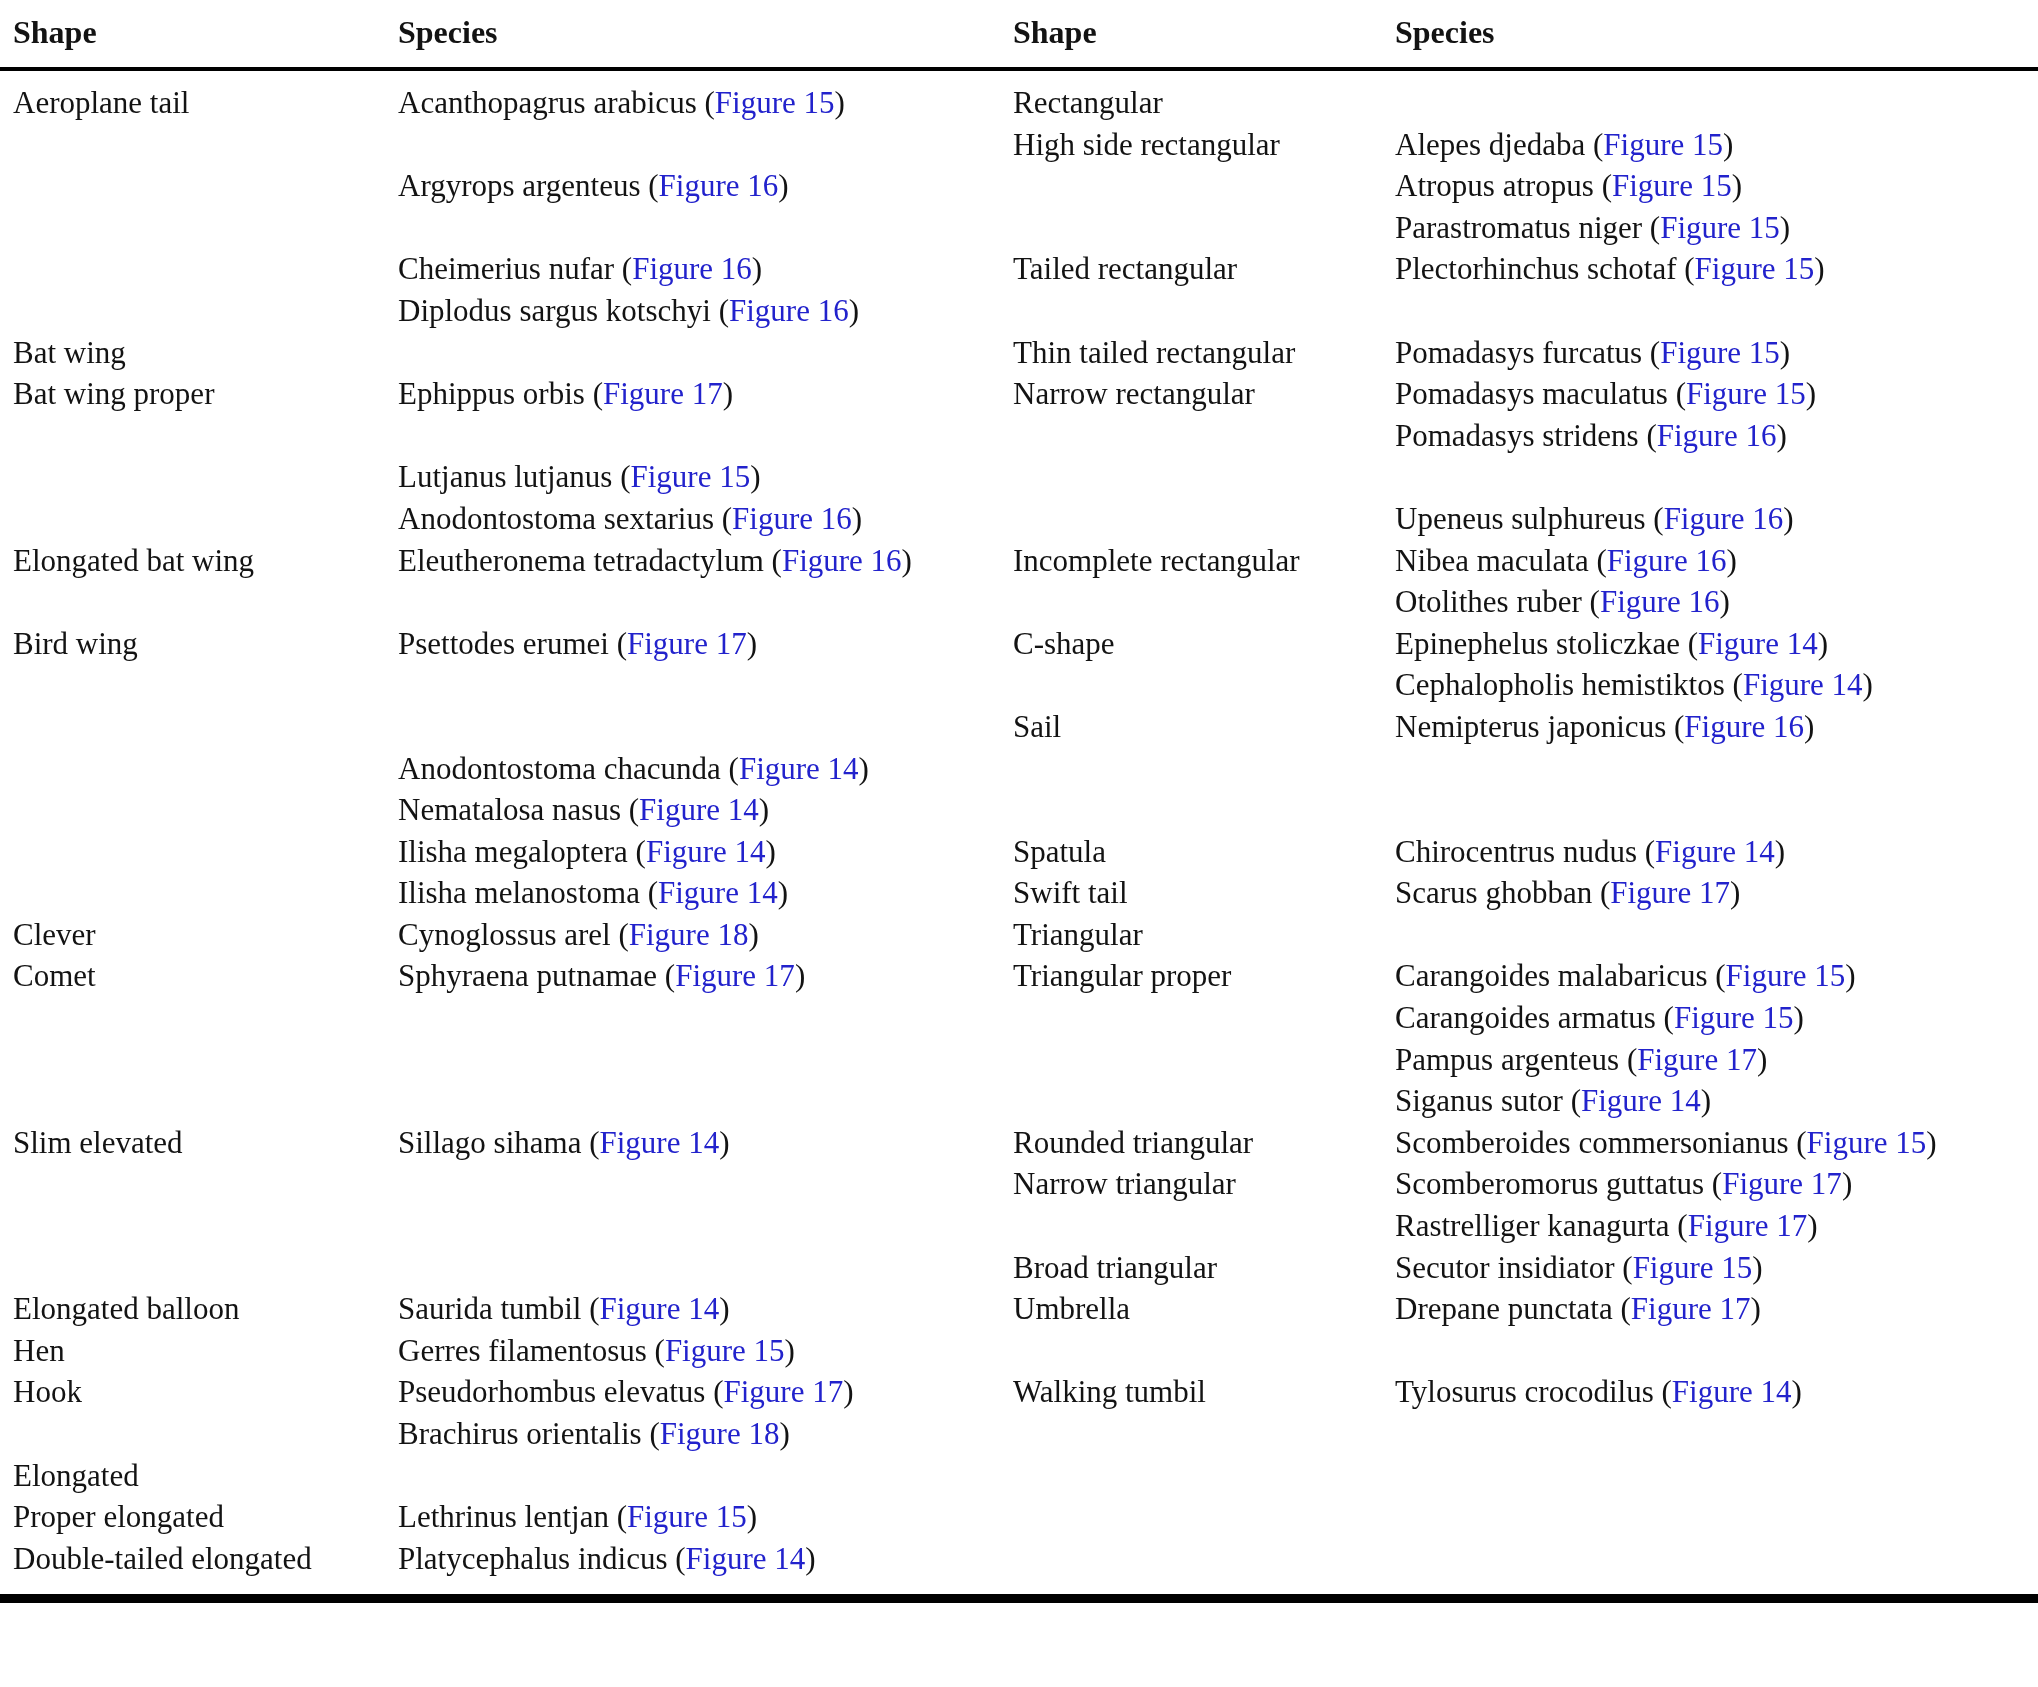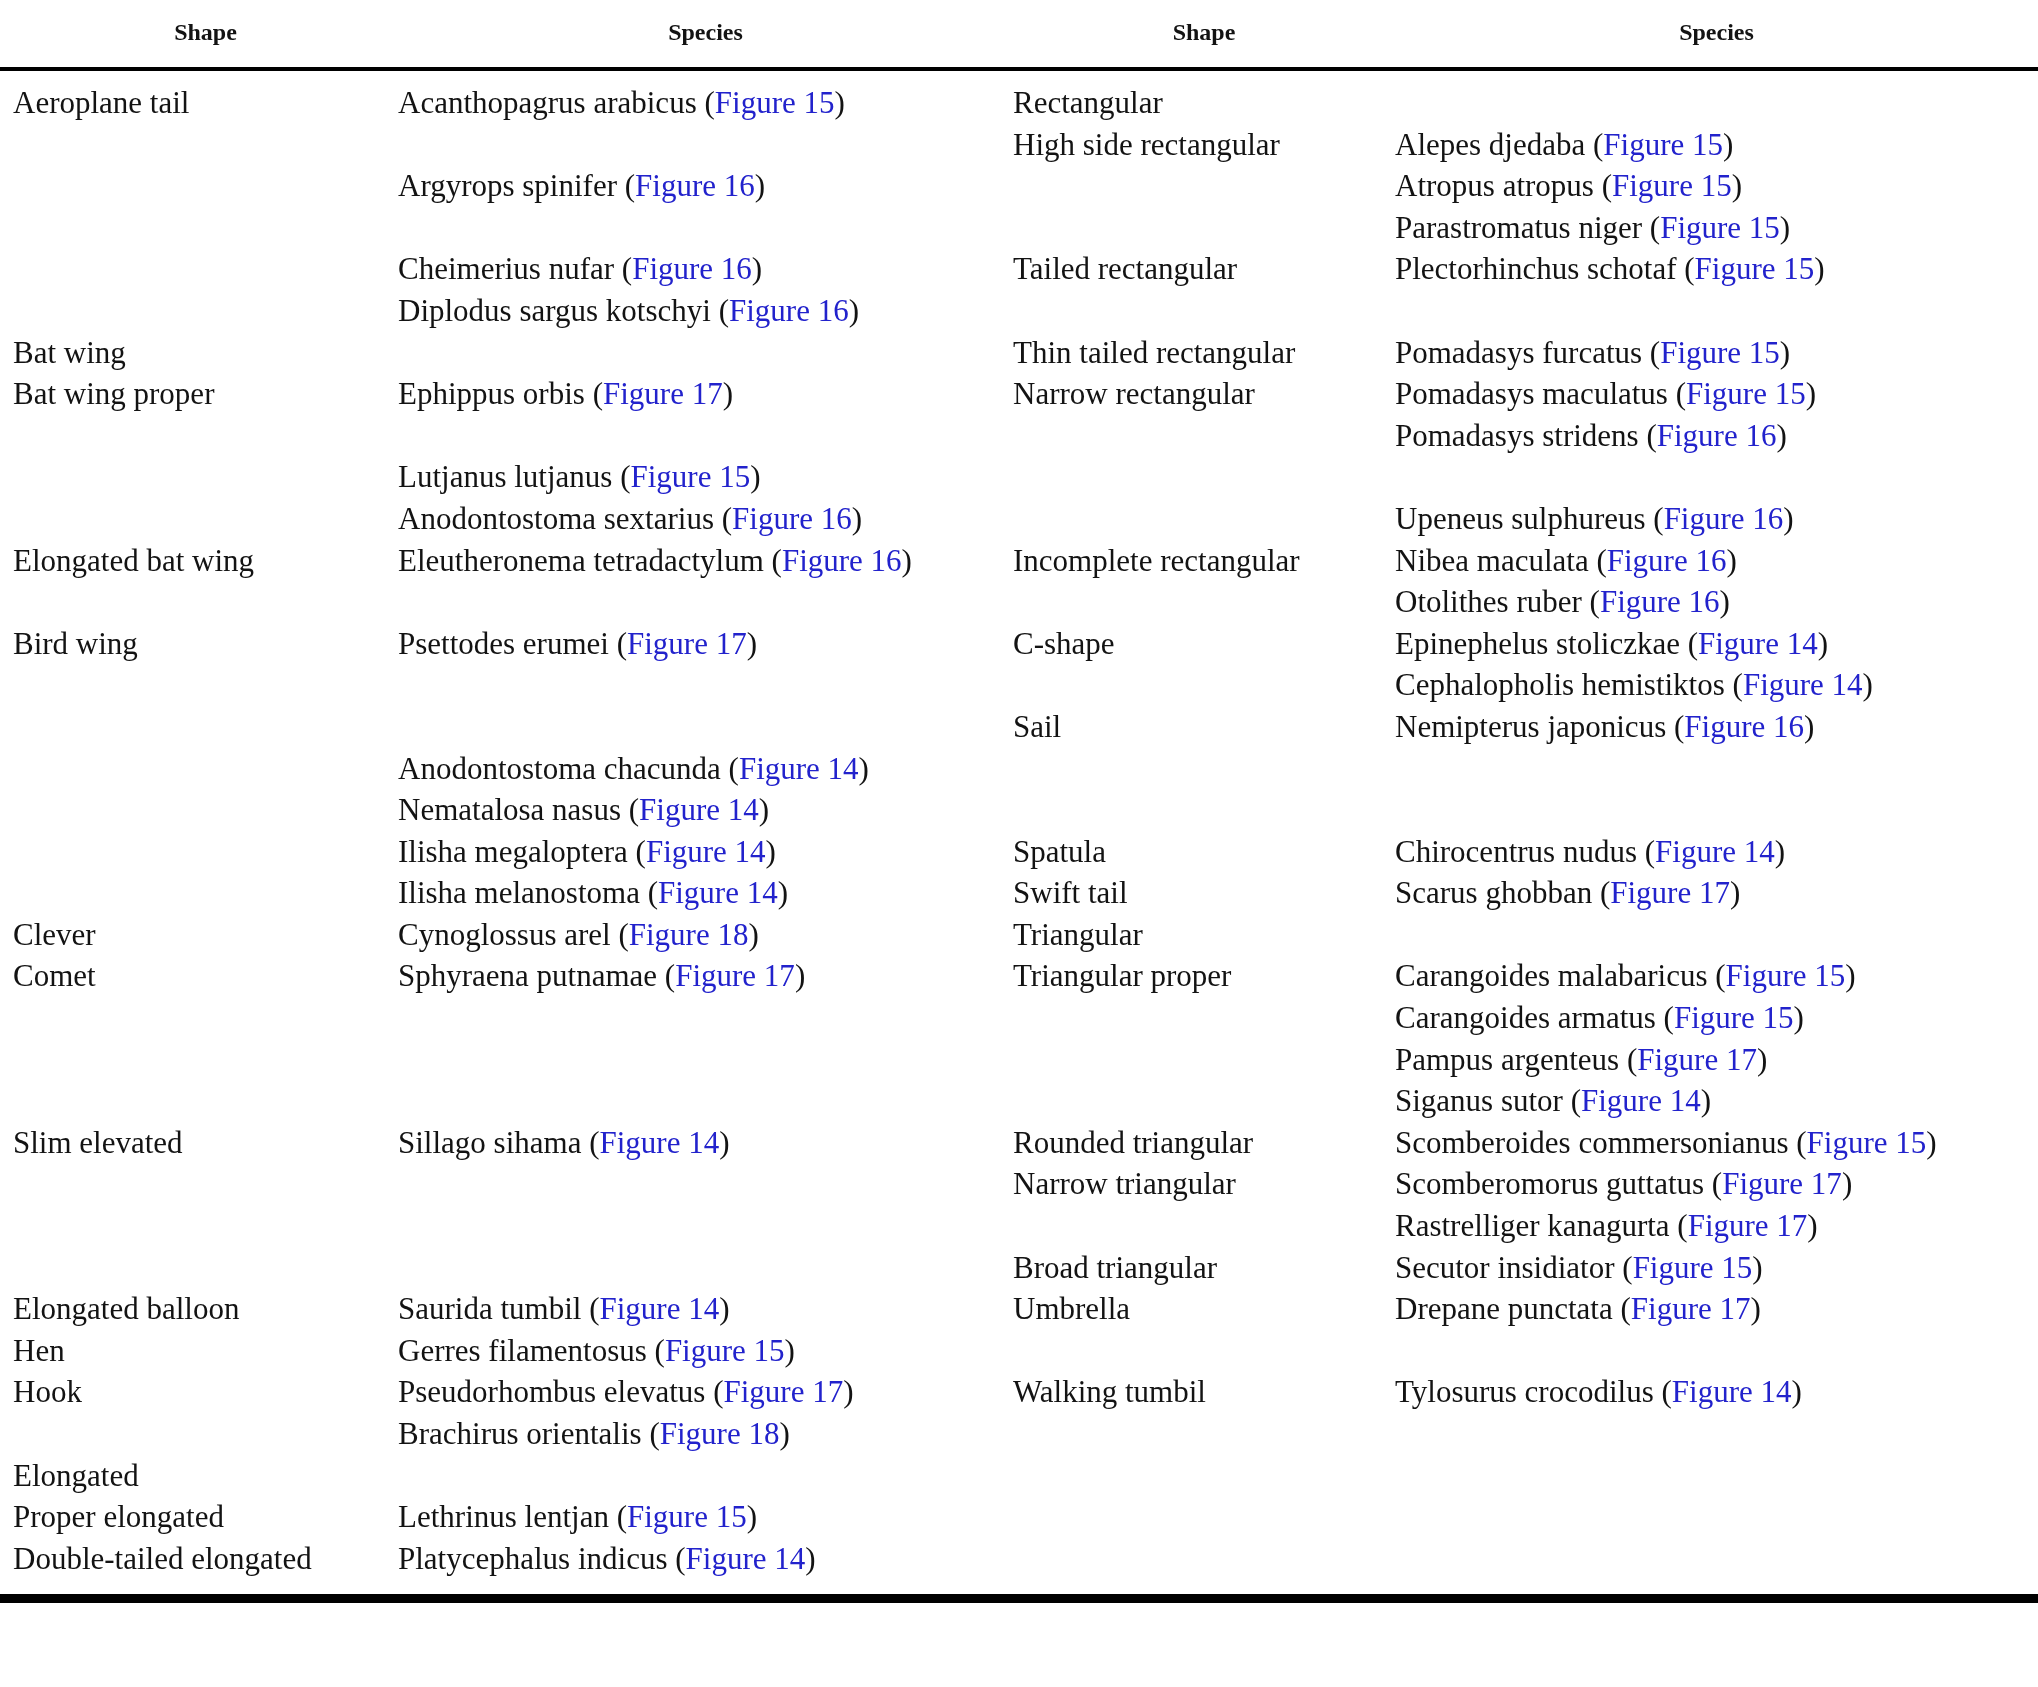--- a/index.html
+++ b/index.html
@@ -17,24 +17,24 @@
   table.species-table {
     border-collapse: collapse;
     table-layout: fixed;
     width: 2038px;
   }
   col.c1 { width: 398px; }
   col.c2 { width: 615px; }
   col.c3 { width: 382px; }
   col.c4 { width: 643px; }
   thead th {
-    font-size: 24px;
+    font-size: 32px;
     line-height: 36px;
     font-weight: bold;
-    text-align: center;
+    text-align: left;
     padding: 14px 0 17px 0;
     border-bottom: 4px solid #000;
     white-space: nowrap;
   }
   thead th.first, tbody td.first { padding-left: 13px; }
   tbody td {
     font-size: 31px;
     line-height: 41.6px;
     height: 41.6px;
     padding: 0;
@@ -78,21 +78,21 @@
         <td class="species-cell"></td>
       </tr>
       <tr class="row-1">
         <td class="shape-cell first"></td>
         <td class="species-cell"></td>
         <td class="shape-cell">High side rectangular</td>
         <td class="species-cell"><span class="species-name">Alepes djedaba</span> (<span class="figure-link">Figure 15</span>)</td>
       </tr>
       <tr class="row-2">
         <td class="shape-cell first"></td>
-        <td class="species-cell"><span class="species-name">Argyrops spinifer</span> (<span class="figure-link">Figure 16</span>)</td>
+        <td class="species-cell"><span class="species-name">Argyrops argenteus</span> (<span class="figure-link">Figure 16</span>)</td>
         <td class="shape-cell"></td>
         <td class="species-cell"><span class="species-name">Atropus atropus</span> (<span class="figure-link">Figure 15</span>)</td>
       </tr>
       <tr class="row-3">
         <td class="shape-cell first"></td>
         <td class="species-cell"></td>
         <td class="shape-cell"></td>
         <td class="species-cell"><span class="species-name">Parastromatus niger</span> (<span class="figure-link">Figure 15</span>)</td>
       </tr>
       <tr class="row-4">

